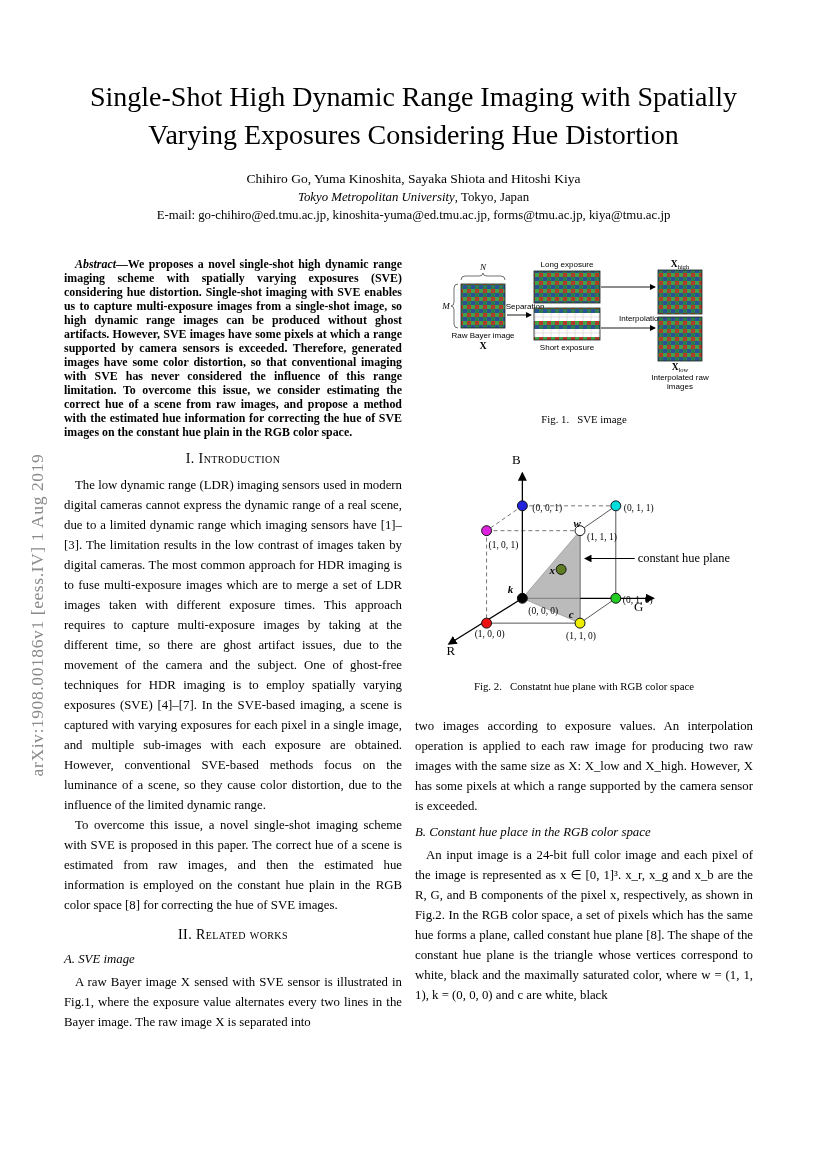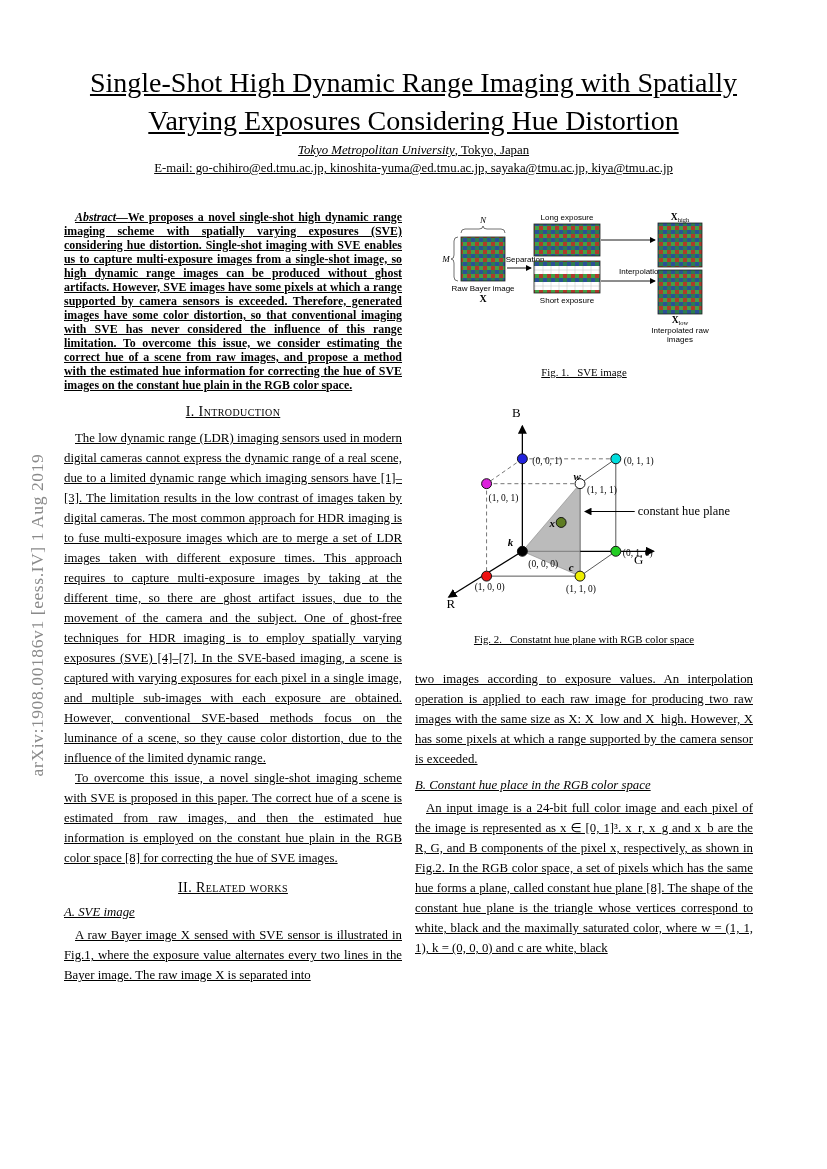--- a/index.html
+++ b/index.html
@@ -5,21 +5,21 @@
   html,body { margin:0; padding:0; background:#ffffff; }
   .page {
     position:relative; width:827px; height:1169px; background:#ffffff;
     font-family:"Liberation Serif", serif; color:#000; overflow:hidden;
   }
   .arxiv-stamp {
     position:absolute; top:615px; left:37px;
     transform:translate(-50%,-50%) rotate(-90deg);
     white-space:nowrap; font-size:17.5px; letter-spacing:0.6px; color:#8a8a8a;
   }
-  .content { position:absolute; left:64px; top:64px; width:699px;text-decoration:underline; }
+  .content { position:absolute; left:64px; top:78px; width:699px; }
   .title {
     font-size:28px; line-height:38px; font-weight:normal;
     text-align:center; margin:0 auto; width:680px;
   }
   .authors { text-align:center; font-size:13.5px; margin-top:17px; }
   .affiliation { text-align:center; font-size:12.8px; margin-top:3px; }
   .affiliation .it { font-style:italic; }
   .email { text-align:center; font-size:12.8px; margin-top:3px; }
   .columns { display:flex; gap:13px; margin-top:34px; }
   .col { width:338px; }
@@ -50,22 +50,23 @@
 </head>
 <body>
 
 <div class="page">
 
   <div class="arxiv-stamp">arXiv:1908.00186v1  [eess.IV]  1 Aug 2019</div>
 
   <div class="content">
 
     <h1 class="title">Single-Shot High Dynamic Range Imaging with Spatially Varying Exposures Considering Hue Distortion</h1>
+    <div class="authors">Chihiro Go, Yuma Kinoshita, Sayaka Shiota and Hitoshi Kiya</div>
     <div class="affiliation"><span class="it">Tokyo Metropolitan University</span><span>, Tokyo, Japan</span></div>
-    <div class="email">E-mail: go-chihiro@ed.tmu.ac.jp, kinoshita-yuma@ed.tmu.ac.jp, sayaka@tmu.ac.jp, kiya@tmu.ac.jp</div>
+    <div class="email">E-mail: go-chihiro@ed.tmu.ac.jp, kinoshita-yuma@ed.tmu.ac.jp, forms@tmu.ac.jp, kiya@tmu.ac.jp</div>
 
     <div class="columns">
 
       <div class="col">
         <p class="abstract"><span class="abs-label">Abstract—</span><span>We proposes a novel single-shot high dynamic range imaging scheme with spatially varying exposures (SVE) considering hue distortion. Single-shot imaging with SVE enables us to capture multi-exposure images from a single-shot image, so high dynamic range images can be produced without ghost artifacts. However, SVE images have some pixels at which a range supported by camera sensors is exceeded. Therefore, generated images have some color distortion, so that conventional imaging with SVE has never considered the influence of this range limitation. To overcome this issue, we consider estimating the correct hue of a scene from raw images, and propose a method with the estimated hue information for correcting the hue of SVE images on the constant hue plain in the RGB color space.</span></p>
 
         <h2 class="sec">I. Introduction</h2>
         <p class="body">The low dynamic range (LDR) imaging sensors used in modern digital cameras cannot express the dynamic range of a real scene, due to a limited dynamic range which imaging sensors have [1]–[3]. The limitation results in the low contrast of images taken by digital cameras. The most common approach for HDR imaging is to fuse multi-exposure images which are to merge a set of LDR images taken with different exposure times. This approach requires to capture multi-exposure images by taking at the different time, so there are ghost artifact issues, due to the movement of the camera and the subject. One of ghost-free techniques for HDR imaging is to employ spatially varying exposures (SVE) [4]–[7]. In the SVE-based imaging, a scene is captured with varying exposures for each pixel in a single image, and multiple sub-images with each exposure are obtained. However, conventional SVE-based methods focus on the luminance of a scene, so they cause color distortion, due to the influence of the limited dynamic range.</p>
         <p class="body">To overcome this issue, a novel single-shot imaging scheme with SVE is proposed in this paper. The correct hue of a scene is estimated from raw images, and then the estimated hue information is employed on the constant hue plain in the RGB color space [8] for correcting the hue of SVE images.</p>
 

